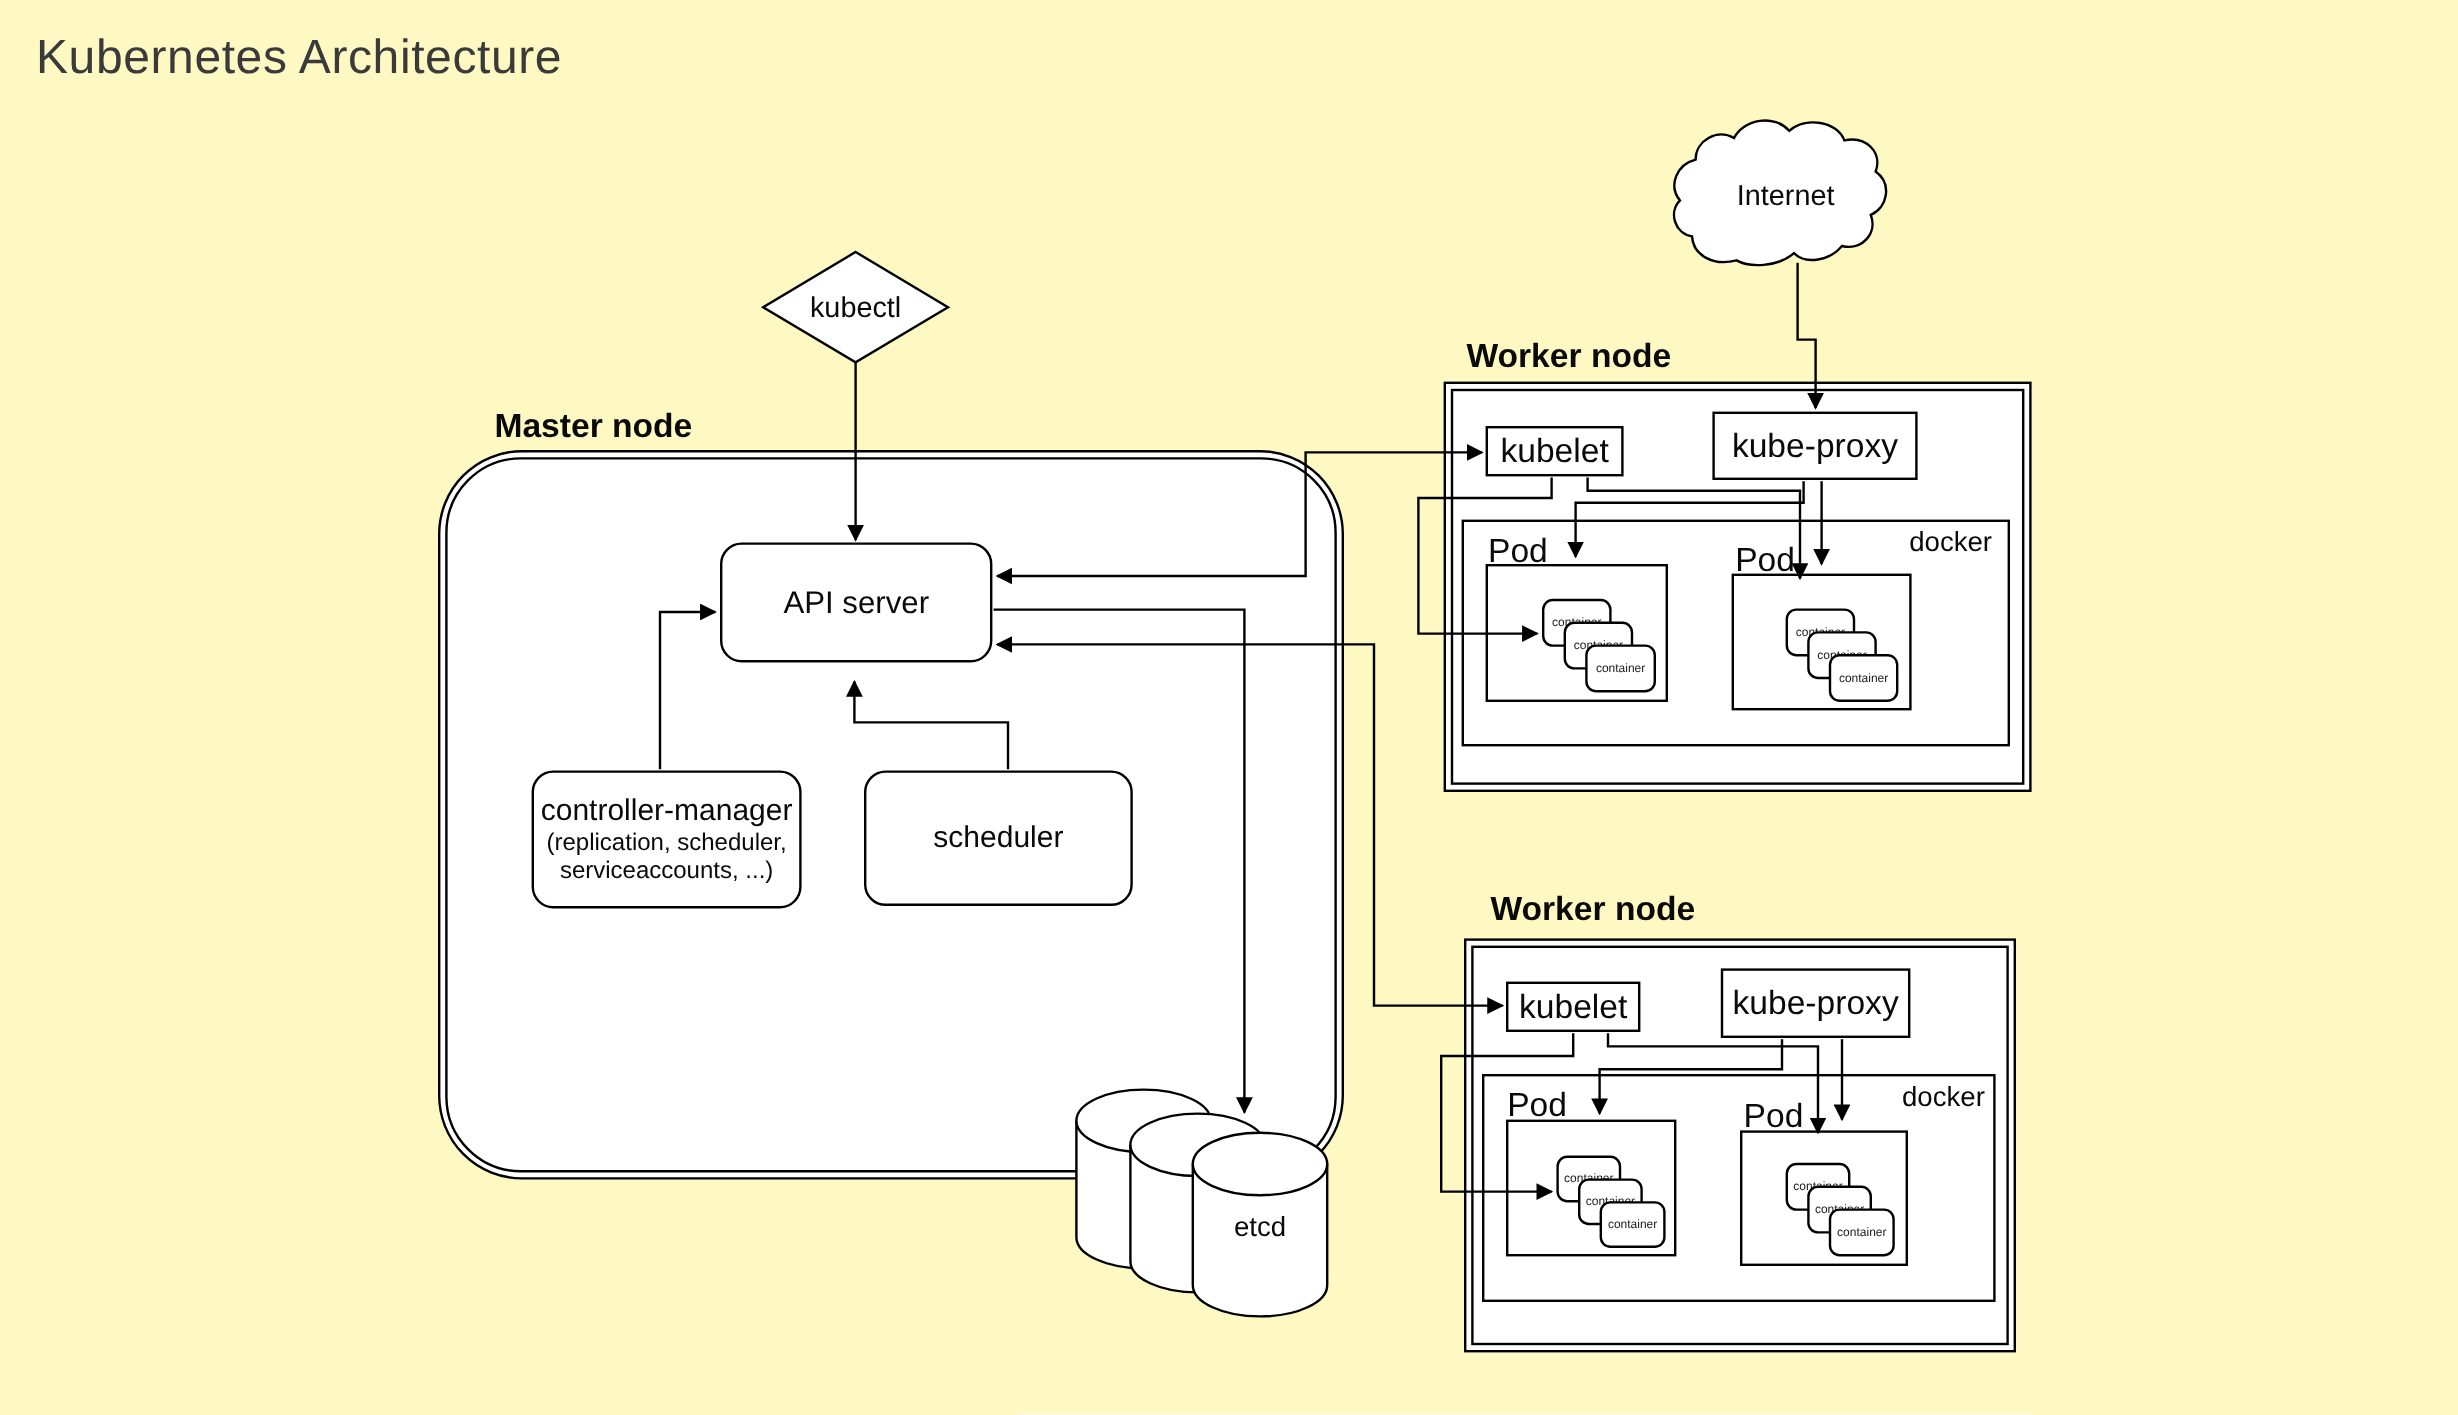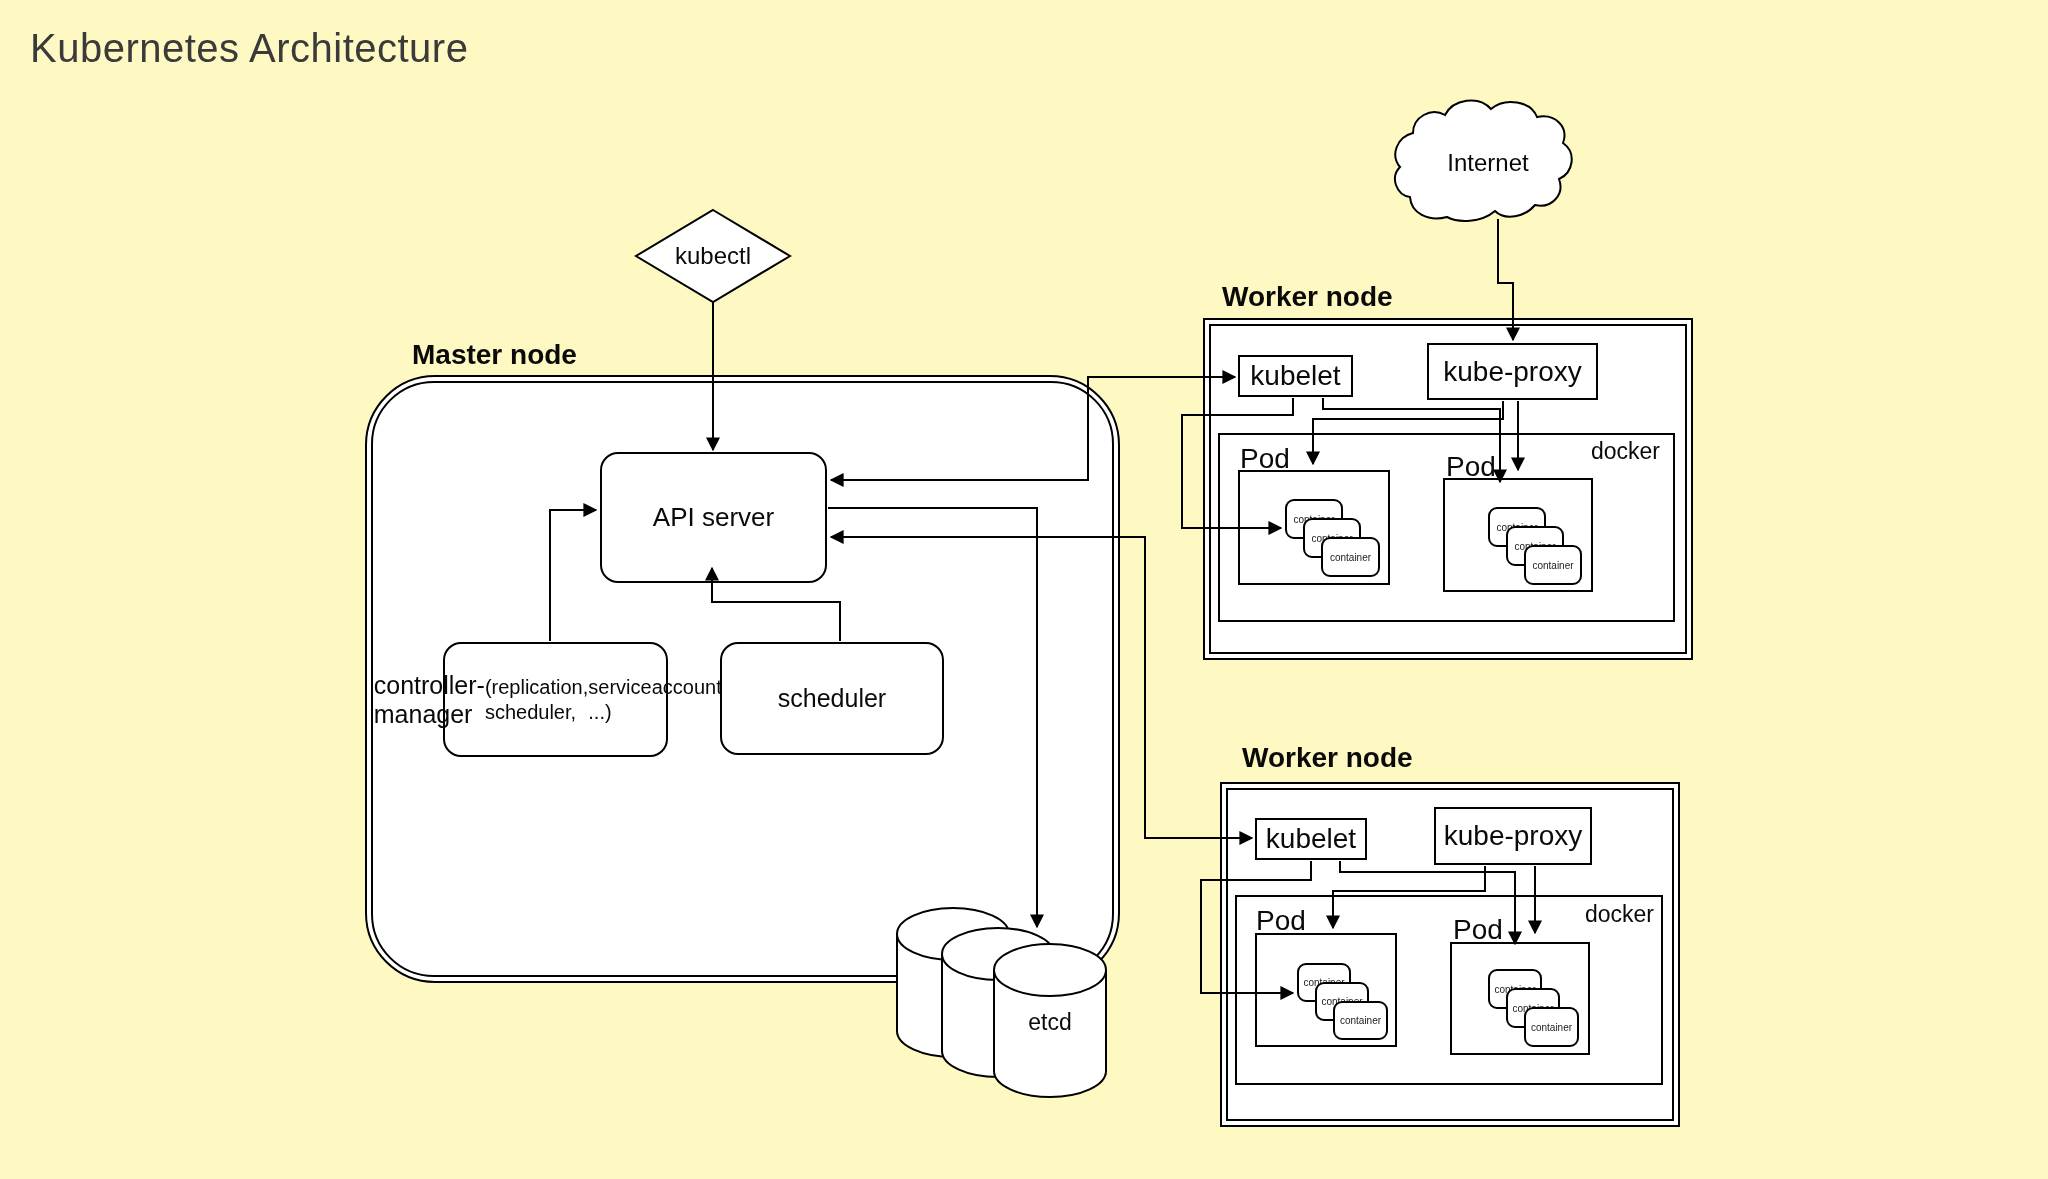--- a/index.html
+++ b/index.html
@@ -6,21 +6,21 @@
   .canvas{
     position:relative;width:2048px;height:1179px;background:#fef9c3;overflow:hidden;
     font-family:"Liberation Sans",sans-serif;color:#0a0a0a;
   }
   .title{
     position:absolute;left:30px;top:26px;font-size:40px;letter-spacing:0.5px;
     color:#3a3a3a;white-space:nowrap;z-index:2;
   }
   .box{position:absolute;box-sizing:border-box;border:2px solid #000;background:#fff;z-index:1;}
   .center{display:flex;align-items:center;justify-content:center;text-align:left;}
-  .col{flex-direction:row;}
+  .col{flex-direction:column;}
   .r18{border-radius:18px;}
   .dbl::after{content:"";position:absolute;inset:4px;border:2px solid #000;border-radius:0;}
   .dbl-round{border-radius:70px;}
   .dbl-round::after{content:"";position:absolute;inset:4px;border:2px solid #000;border-radius:63px;}
   .cbox{position:absolute;box-sizing:border-box;border:2px solid #000;background:#fff;
         border-radius:9px;z-index:2;display:flex;align-items:center;justify-content:center;
         font-size:10px;color:#1a1a1a;}
   .lbl{position:absolute;white-space:nowrap;z-index:2;}
   .bold{font-weight:bold;}
   .f26{font-size:26px;} .f25{font-size:25px;} .f24{font-size:28px;} .f23{font-size:23px;}
@@ -33,21 +33,21 @@
 </head>
 <body>
 
 <div class="canvas">
 
   <div class="title">Kubernetes Architecture</div>
 
   <div class="box dbl-round" style="left:365px;top:375px;width:755px;height:608px;"></div>
   <div class="lbl bold f24" style="left:412px;top:339px;">Master node</div>
 
-  <div class="box center r18 f26" style="left:600px;top:452px;width:227px;height:131px;">API server</div>
+  <div class="box center r18 f26" style="left:600px;top:452px;width:227px;height:100px;">API server</div>
 
   <div class="box center col r18" style="left:443px;top:642px;width:225px;height:115px;">
     <div class="f25">controller-manager</div>
     <div class="f20">(replication, scheduler,</div>
     <div class="f20">serviceaccounts, ...)</div>
   </div>
 
   <div class="box center r18 f25" style="left:720px;top:642px;width:224px;height:113px;">scheduler</div>
 
   <div class="box dbl" style="left:1203px;top:318px;width:490px;height:342px;"></div>

